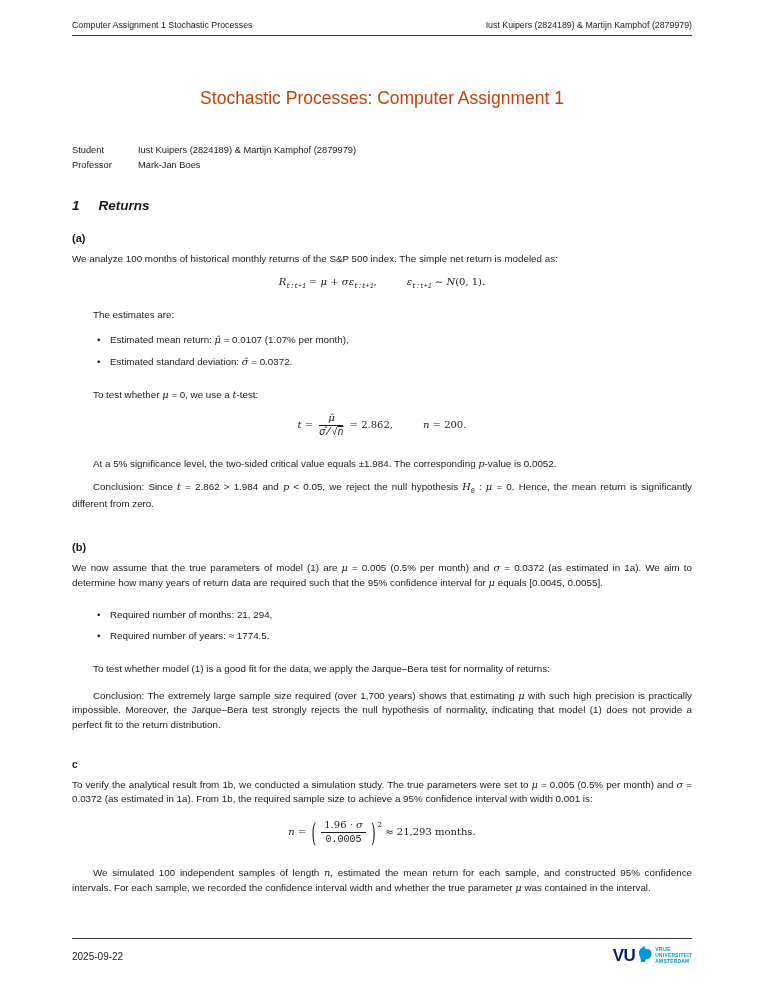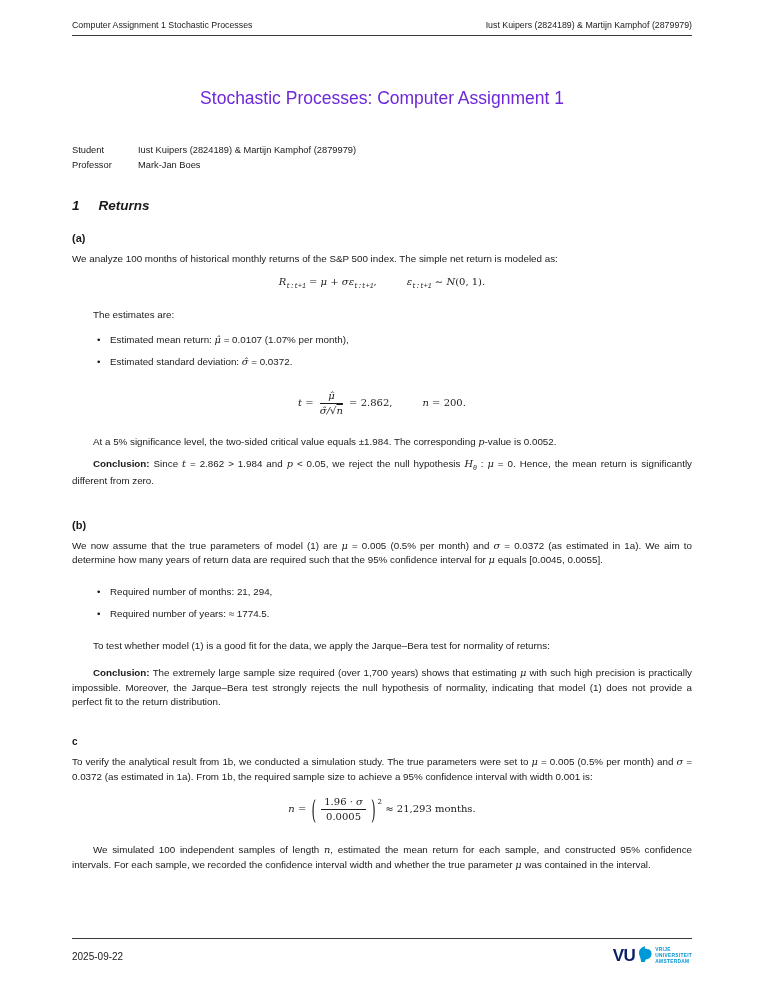--- a/index.html
+++ b/index.html
@@ -15,47 +15,47 @@
   .hdr { display:flex; justify-content:space-between; align-items:flex-end;
          font-size:8.8px; color:#1a1a1a; padding-bottom:5px; border-bottom:1px solid #3a3a3a; }
   .ftr { margin-top:auto; border-top:1px solid #3a3a3a; padding-top:7px;
          display:flex; justify-content:space-between; align-items:center; }
   .ftr-date { font-size:10px; }
   .vu { display:flex; align-items:center; gap:3px; }
   .vu-word { font-size:17px; font-weight:bold; color:#0a1f64; letter-spacing:-0.5px; }
   .vu-lines { display:flex; flex-direction:column; color:#0093d5; font-size:4.8px;
               line-height:1.3; font-weight:bold; letter-spacing:0.3px; }
   
-  .title { margin-top:52px; text-align:center; font-size:17.5px; font-weight:normal; color:#6d28d9; }
+  .title { margin-top:52px; text-align:center; font-size:17.5px; font-weight:normal; color:#c2410c; }
   .info { margin-top:34px; font-size:9.3px; }
   .info-row { display:flex; line-height:1.6;align-items:center; }
   .info-label { width:66px; flex:none; }
   
   .sec { margin-top:25px; font-size:13.5px; font-weight:bold;font-style:italic; }
   .sec .num { margin-right:19px; }
   .sub { margin-top:19px; font-size:11px; font-weight:bold; }
   .sub-sm { margin-top:26px; font-size:10px; font-weight:bold; }
   
   .par { margin-top:8px; font-size:9.8px; line-height:1.5; text-align:justify; }
   .ind { text-indent:21px; }
-  .bold { font-weight:bold; }
+  .bold { font-weight:normal; }
   .iv { font-family:"DejaVu Serif","Liberation Serif",serif; font-style:italic; }
   sub.s { font-size:6.5px; font-style:italic; font-family:Liberation Mono, monospace; }
   
   .bullets { margin:3px 0 3px 25px; }
   .bullet { display:flex; font-size:9.8px; line-height:1.5; margin:7px 0; }
   .dot { width:13px; flex:none; }
   
   .eq { text-align:center; margin:10px 0; font-size:10px; color:#1a1a1a;
         font-family:"DejaVu Serif","Liberation Serif",serif; }
   .eq .v { font-style:italic; }
   .gap { display:inline-block; width:30px; }
   .frac { display:inline-block; vertical-align:middle; text-align:center; margin:0 3px; line-height:1.2; }
   .frac .num { display:block; border-bottom:1px solid #1a1a1a; padding:0 3px 1px 3px; }
-  .frac .den { display:block; padding-top:1px; }
+  .frac .den { display:block; padding-top:1px;font-family:Liberation Mono, monospace; }
   .ol { text-decoration:overline; }
   .bigp { display:inline-block; transform:scaleY(2.2); font-size:12px; vertical-align:middle; margin:0 2px; }
   .exp { font-size:7px; position:relative; top:-8px; }
 </style>
 </head>
 <body>
 
 <div class="page">
 
   <div class="hdr">
@@ -92,20 +92,21 @@
     <div class="bullet">
       <span class="dot">•</span>
       <span><span>Estimated mean return: </span><span class="iv">μ̂</span><span> = 0.0107 (1.07% per month),</span></span>
     </div>
     <div class="bullet">
       <span class="dot">•</span>
       <span><span>Estimated standard deviation: </span><span class="iv">σ̂</span><span> = 0.0372.</span></span>
     </div>
   </div>
 
+  <p class="par ind"><span>To test whether </span><span class="iv">μ</span><span> = 0, we use a </span><span class="iv">t</span><span>-test:</span></p>
 
   <div class="eq"><span class="v">t</span><span> = </span><span class="frac"><span class="num v">μ̂</span><span class="den"><span class="v">σ̂/</span><span>√</span><span class="v ol">n</span></span></span><span> = 2.862,</span><span class="gap"></span><span class="v">n</span><span> = 200.</span></div>
 
   <p class="par ind"><span>At a 5% significance level, the two-sided critical value equals ±1.984. The corresponding </span><span class="iv">p</span><span>-value is 0.0052.</span></p>
 
   <p class="par ind"><span class="bold">Conclusion:</span><span> Since </span><span class="iv">t</span><span> = 2.862 &gt; 1.984 and </span><span class="iv">p</span><span> &lt; 0.05, we reject the null hypothesis </span><span class="iv">H</span><sub class="s">0</sub><span> : </span><span class="iv">μ</span><span> = 0. Hence, the mean return is significantly different from zero.</span></p>
 
   <div class="sub" style="margin-top:30px;">(b)</div>
 
   <p class="par"><span>We now assume that the true parameters of model (1) are </span><span class="iv">μ</span><span> = 0.005 (0.5% per month) and </span><span class="iv">σ</span><span> = 0.0372 (as estimated in 1a). We aim to determine how many years of return data are required such that the 95% confidence interval for </span><span class="iv">μ</span><span> equals [0.0045, 0.0055].</span></p>

